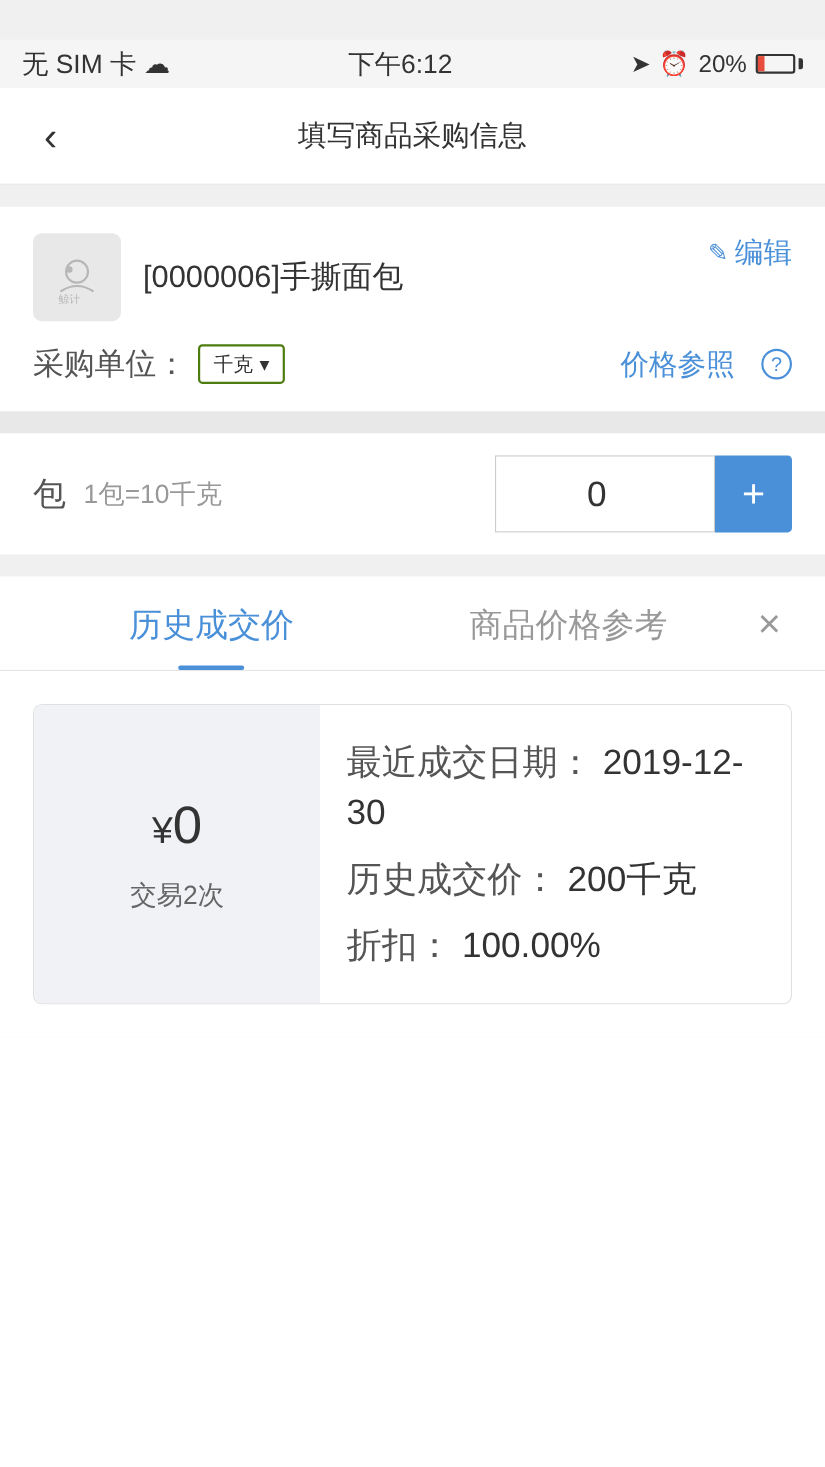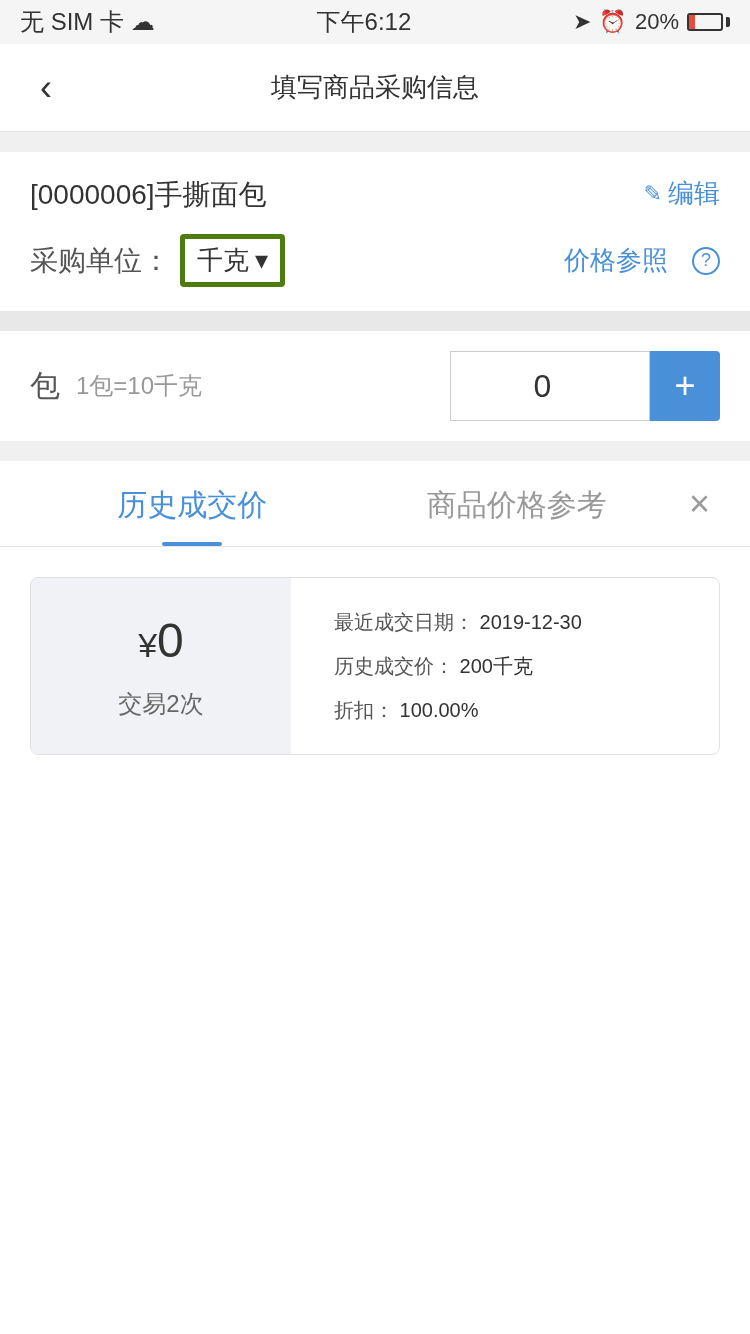--- a/index.html
+++ b/index.html
@@ -16,20 +16,21 @@
     .status-bar {
       width: 750px;
       height: 44px;
       background: #f5f5f5;
       display: flex;
       align-items: center;
       justify-content: space-between;
       padding: 0 20px;
       font-size: 24px;
       color: #333;
+      margin-top: 36px;
     }
     .status-left { display: flex; align-items: center; gap: 8px; }
     .status-center { font-size: 24px; font-weight: 500; }
     .status-right { display: flex; align-items: center; gap: 8px; font-size: 22px; }
     .battery {
       display: inline-flex;
       align-items: center;
       gap: 2px;
     }
     .battery-body {
@@ -136,24 +137,24 @@
     .unit-label {
       display: flex;
       align-items: center;
       gap: 10px;
       font-size: 28px;
       color: #555;
     }
     .unit-select {
       display: flex;
       align-items: center;
-      border: 5px solid #4d7c0f;
+      border: 2px solid #4d7c0f;
       border-radius: 4px;
       padding: 4px 12px;
-      font-size: 26px;
+      font-size: 18px;
       color: #333;
       gap: 6px;
     }
     .price-ref {
       display: flex;
       align-items: center;
       gap: 24px;
       color: #4a90d9;
       font-size: 26px;
       cursor: pointer;
@@ -304,24 +305,23 @@
       margin-top: 20px;
     }
     .history-right {
       flex: 1;
       padding: 30px 24px;
       display: flex;
       flex-direction: column;
       gap: 16px;
     }
     .history-row {
-      font-size: 20px;
+      font-size: 32px;
       color: #333;
       line-height: 1.4;
-      margin-left: 19px;
     }
     .history-label {
       color: #555;
     }
     .history-value {
       color: #333;
     }
 
     
     .page-bottom {
@@ -351,20 +351,28 @@
 </div>
 
 <div class="nav-bar">
   <div class="nav-back">‹</div>
   <div class="nav-title">填写商品采购信息</div>
 </div>
 
 <div class="product-card">
   <div class="product-top">
     <div class="product-left">
+      <div class="product-thumbnail">
+        <svg viewBox="0 0 50 50" fill="none" xmlns="http://www.w3.org/2000/svg">
+          <circle cx="25" cy="20" r="10" stroke="#888" stroke-width="2" fill="none"></circle>
+          <circle cx="18" cy="18" r="3" fill="#888"></circle>
+          <path d="M10 38 Q25 28 40 38" stroke="#888" stroke-width="2" fill="none"></path>
+          <text x="8" y="48" font-size="10" fill="#888">鲸计</text>
+        </svg>
+      </div>
       <div class="product-name">[0000006]手撕面包</div>
     </div>
     <div class="edit-btn">
       <span class="edit-icon">✎</span>
       <span>编辑</span>
     </div>
   </div>
   <div class="product-bottom">
     <div class="unit-label">
       <span>采购单位：</span>

